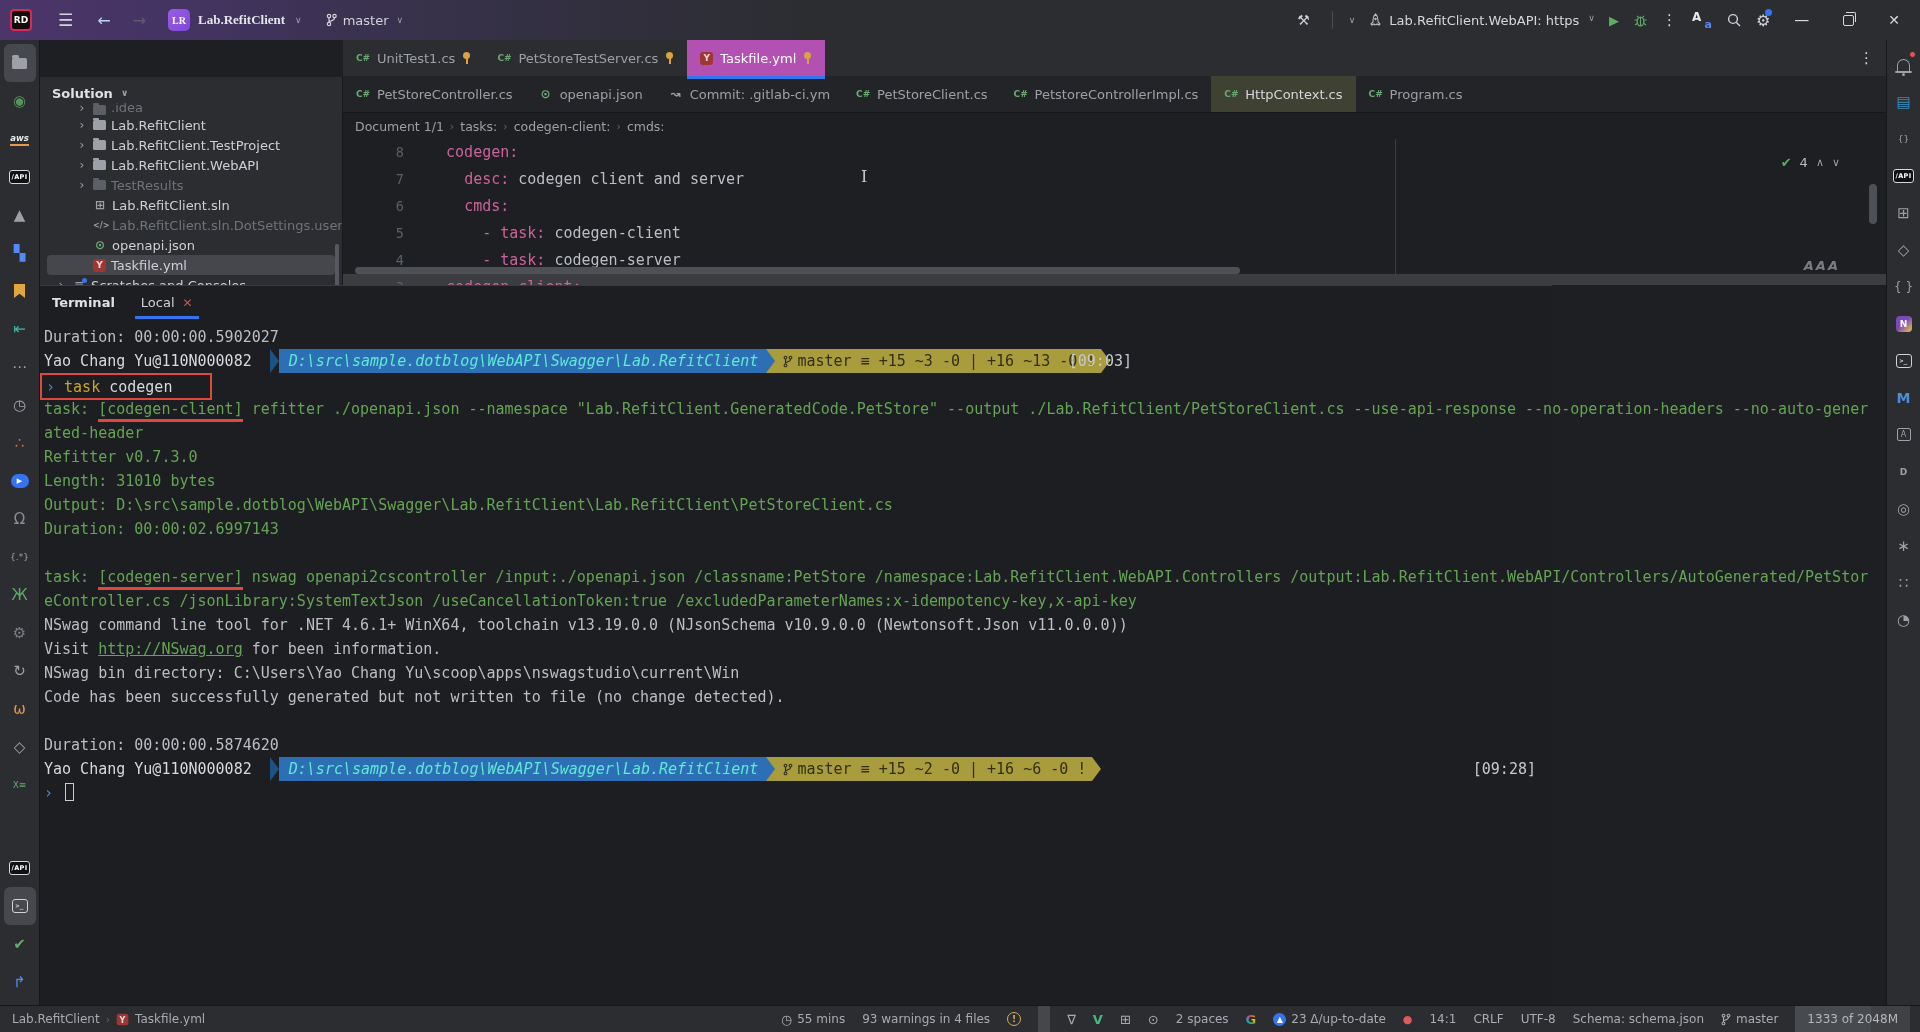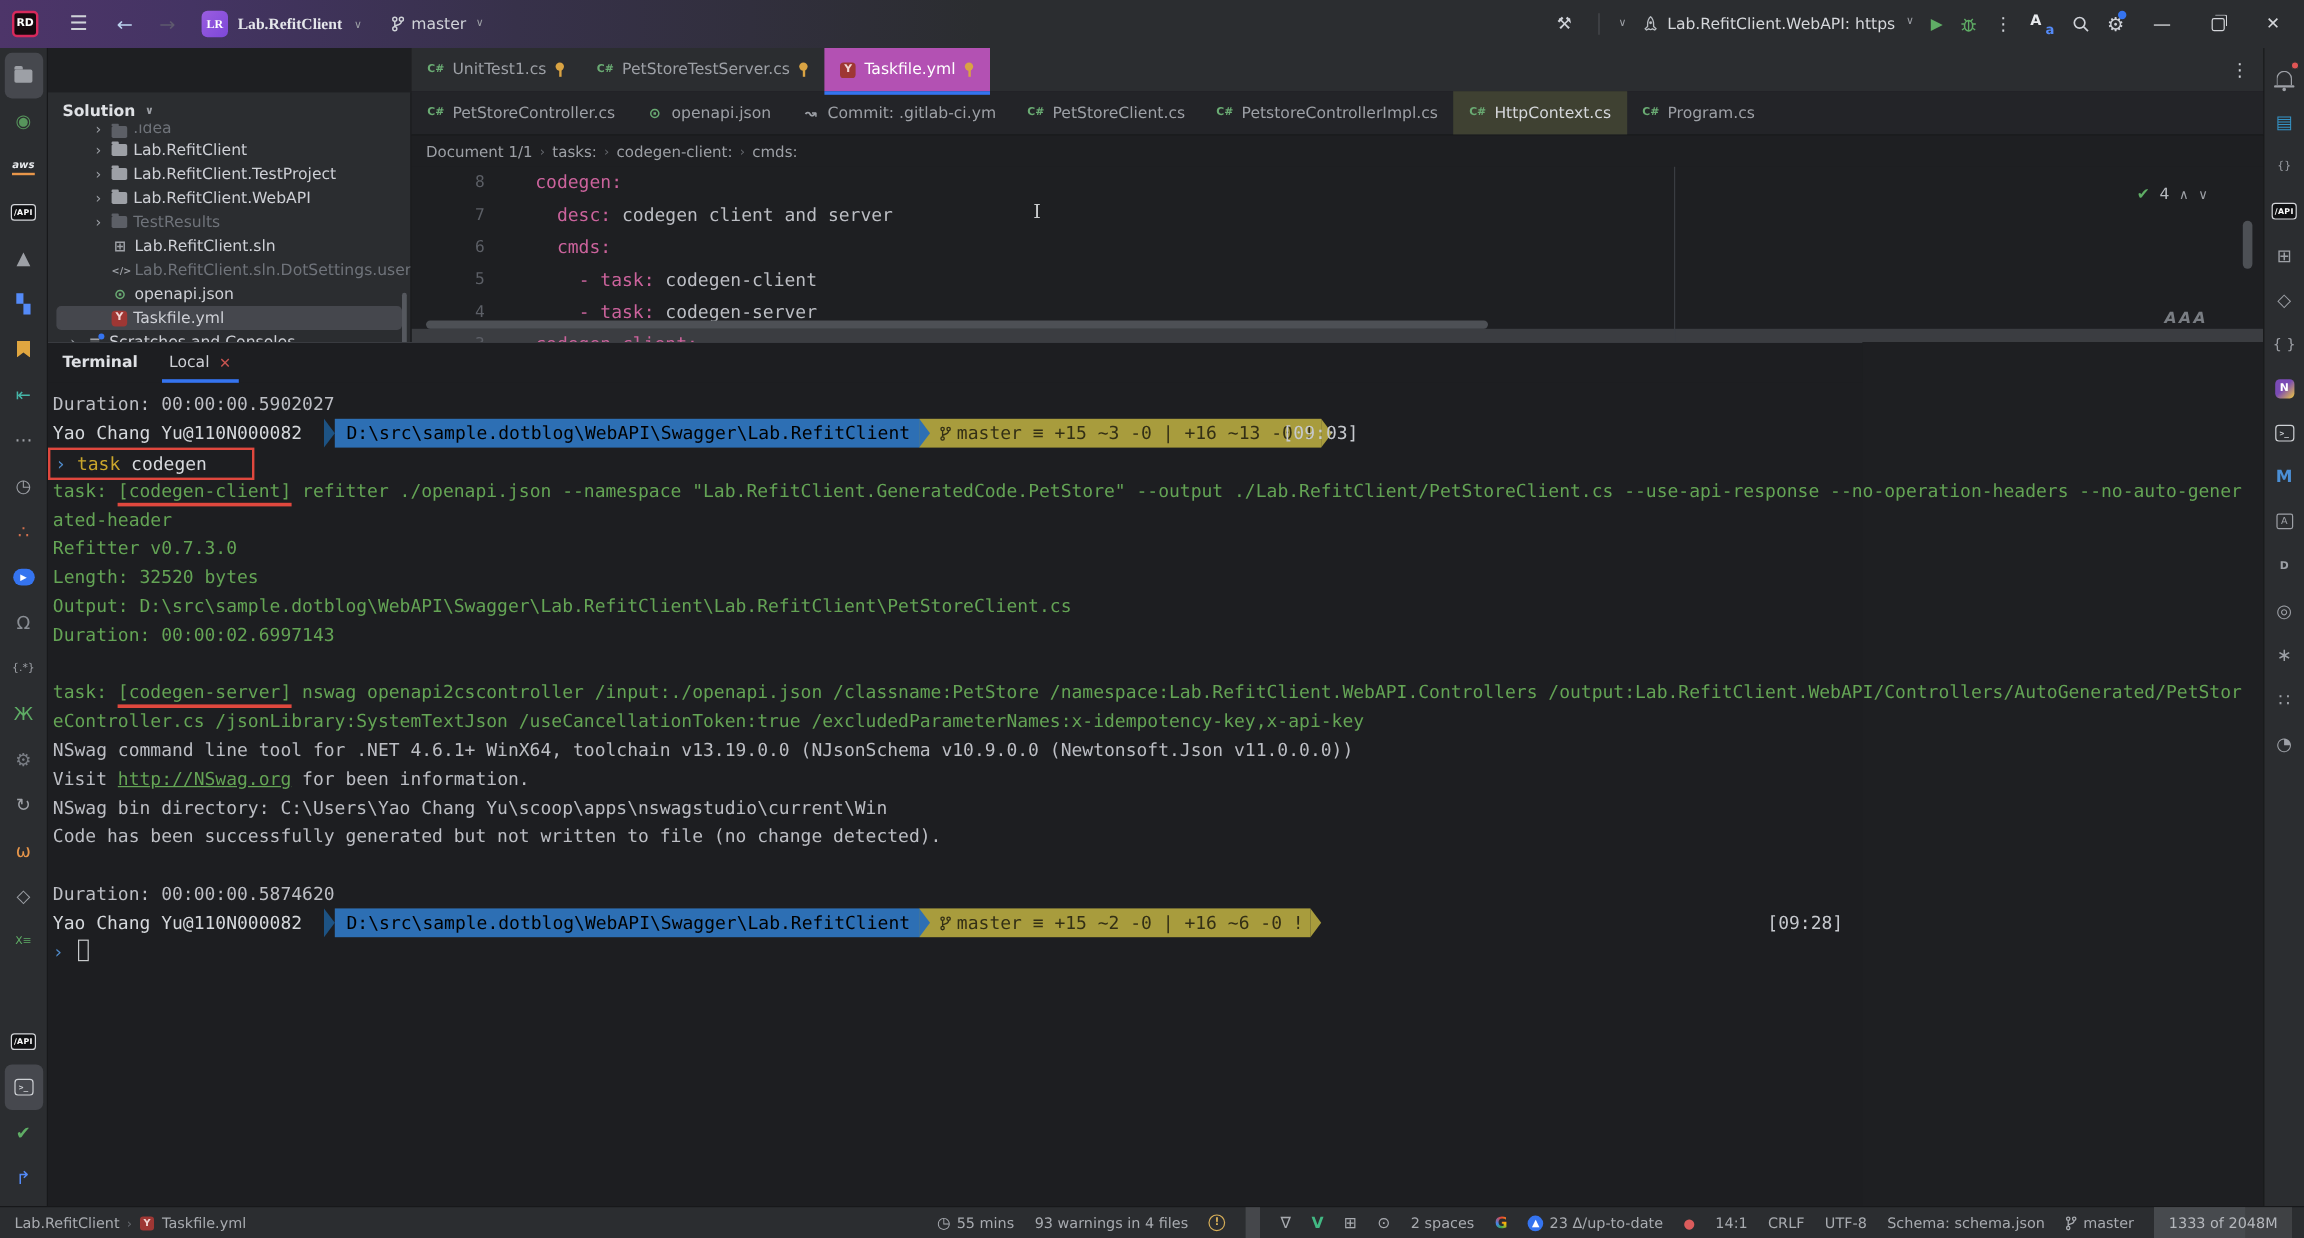--- a/index.html
+++ b/index.html
@@ -119,21 +119,21 @@
   #term-tab-local::after{content:"";position:absolute;left:-6px;right:-6px;bottom:0;height:3px;background:var(--accent);}
   #term-tab-local .close{color:#c75450;font-size:12px;}
   #term-body{padding:6px 0 0 4px;font-size:15px;line-height:24px;}
   .t-line{position:relative;height:24px;white-space:pre;font-family:"DejaVu Sans Mono","Liberation Mono",monospace;color:var(--fg);}
   .g{color:var(--tgreen);}
   .wh{color:#d6d9dd;}
   .cy{color:var(--cyan);}
   .yl{color:var(--yellow);}
   .rl{border-bottom:3px solid var(--red);padding-bottom:1px;}
   .lnk{text-decoration:underline;}
-  .pseg{background:#2d6fb4;color:#000000;display:inline-block;padding:0 8px 0 10px;}
+  .pseg{background:#2d6fb4;color:#5eead4;display:inline-block;padding:0 8px 0 10px;font-style:italic;}
   .gseg{background:#a89c3d;color:#332f15;display:inline-block;padding:0 6px;}
   .tri{display:inline-block;width:0;height:0;border-top:12px solid transparent;border-bottom:12px solid transparent;vertical-align:top;}
   .tri.t1{border-left:9px solid #1d5384;}
   .tri.t2{border-left:9px solid #2d6fb4;background:#a89c3d;}
   .tri.t3{border-left:9px solid #a89c3d;}
   .t-time{position:absolute;color:#c6c9ce;}
   .redbox{display:inline-block;border:2px solid var(--red);padding:0 38px 0 4px;margin-left:-4px;height:27px;}
   .curs{display:inline-block;width:9px;height:18px;border:1.2px solid #c8cacc;vertical-align:-3px;margin-left:3px;}
   .gseg svg,{vertical-align:-1px;}
 
@@ -497,21 +497,21 @@
       <div class="t-line"><span class="wh">Yao Chang Yu@110N000082</span><span>  </span><span class="tri t1"></span><span class="pseg">D:\src\sample.dotblog\WebAPI\Swagger\Lab.RefitClient</span><span class="tri t2"></span><span class="gseg"><svg width="10" height="13" viewBox="0 0 10 13" style="vertical-align: -2px; margin: 0px 4px 0px 2px;">
             <circle cx="2.5" cy="2.6" r="1.4" fill="none" stroke="#332f15" stroke-width="1.1"></circle>
             <circle cx="7.5" cy="2.6" r="1.4" fill="none" stroke="#332f15" stroke-width="1.1"></circle>
             <circle cx="2.5" cy="10.4" r="1.4" fill="none" stroke="#332f15" stroke-width="1.1"></circle>
             <path d="M2.5 4 V9 M7.5 4 C7.5 7,4.5 6.5,2.9 7.6" fill="none" stroke="#332f15" stroke-width="1.1"></path>
           </svg><span>master ≡ +15 ~3 -0 | +16 ~13 -0 !</span></span><span class="tri t3"></span><span class="t-time" style="right: 420px;">[09:03]</span></div>
       <div class="t-line"><span class="redbox"><span class="cy">› </span><span class="yl">task</span><span class="wh"> codegen</span></span></div>
       <div class="t-line"><span class="g">task: </span><span class="g rl">[codegen-client]</span><span class="g"> refitter ./openapi.json --namespace "Lab.RefitClient.GeneratedCode.PetStore" --output ./Lab.RefitClient/PetStoreClient.cs --use-api-response --no-operation-headers --no-auto-gener</span></div>
       <div class="t-line"><span class="g">ated-header</span></div>
       <div class="t-line"><span class="g">Refitter v0.7.3.0</span></div>
-      <div class="t-line"><span class="g">Length: 32520 bytes</span></div>
+      <div class="t-line"><span class="g">Length: 31010 bytes</span></div>
       <div class="t-line"><span class="g">Output: D:\src\sample.dotblog\WebAPI\Swagger\Lab.RefitClient\Lab.RefitClient\PetStoreClient.cs</span></div>
       <div class="t-line"><span class="g">Duration: 00:00:02.6997143</span></div>
       <div class="t-line"></div>
       <div class="t-line"><span class="g">task: </span><span class="g rl">[codegen-server]</span><span class="g"> nswag openapi2cscontroller /input:./openapi.json /classname:PetStore /namespace:Lab.RefitClient.WebAPI.Controllers /output:Lab.RefitClient.WebAPI/Controllers/AutoGenerated/PetStor</span></div>
       <div class="t-line"><span class="g">eController.cs /jsonLibrary:SystemTextJson /useCancellationToken:true /excludedParameterNames:x-idempotency-key,x-api-key</span></div>
       <div class="t-line"><span>NSwag command line tool for .NET 4.6.1+ WinX64, toolchain v13.19.0.0 (NJsonSchema v10.9.0.0 (Newtonsoft.Json v11.0.0.0))</span></div>
       <div class="t-line"><span>Visit </span><span class="g lnk">http://NSwag.org</span><span> for been information.</span></div>
       <div class="t-line"><span>NSwag bin directory: C:\Users\Yao Chang Yu\scoop\apps\nswagstudio\current\Win</span></div>
       <div class="t-line"><span>Code has been successfully generated but not written to file (no change detected).</span></div>
       <div class="t-line"></div>

